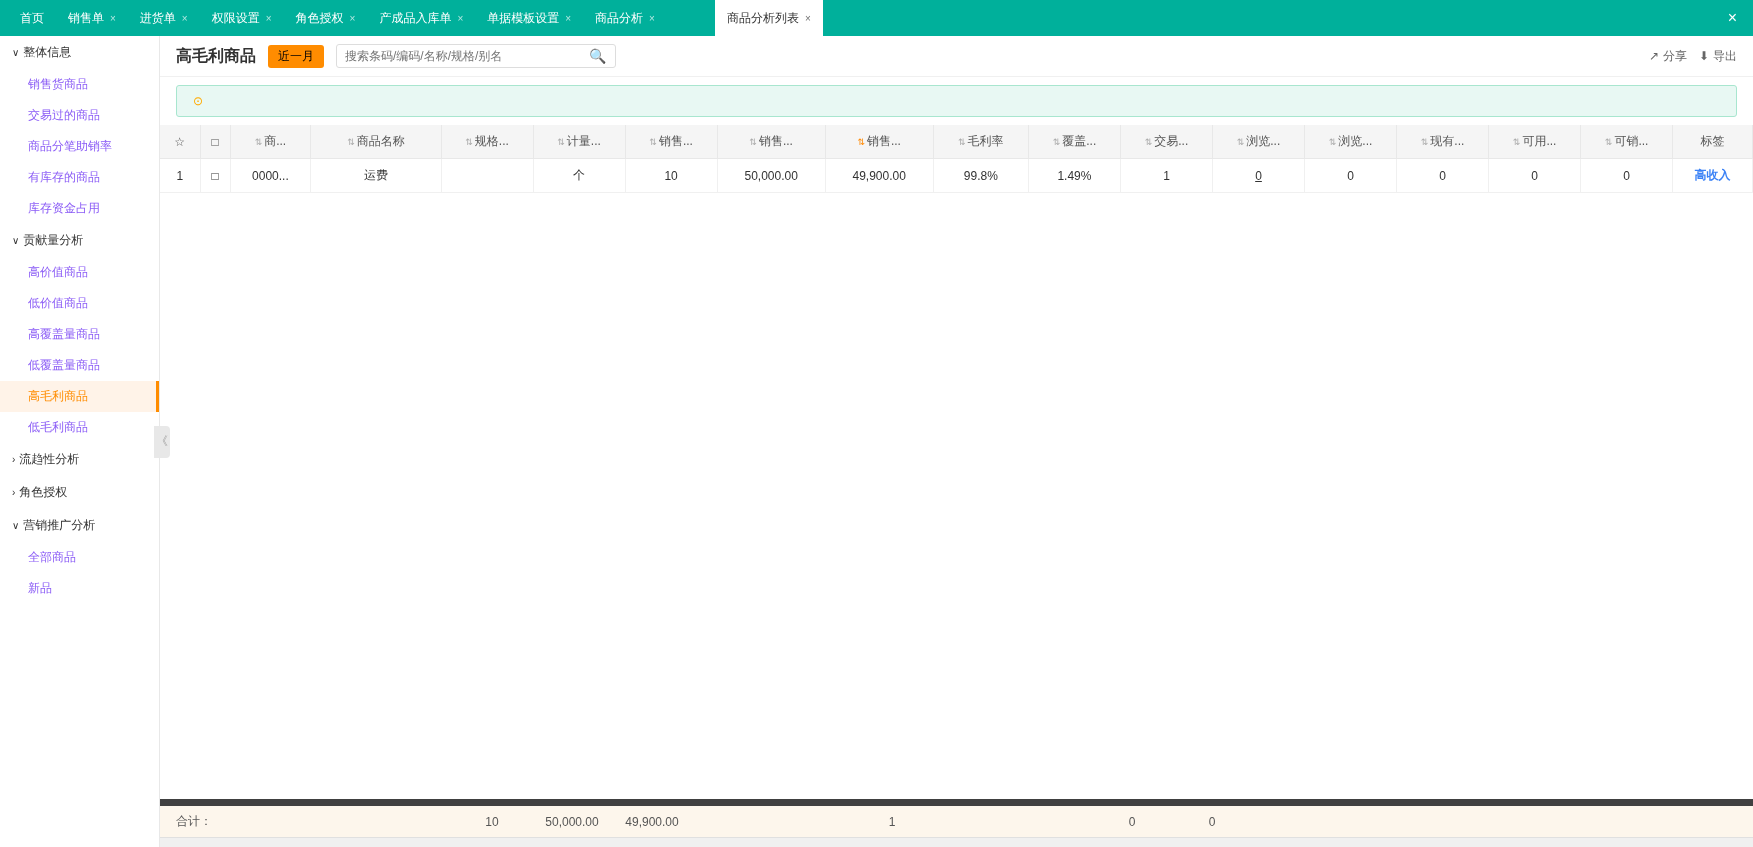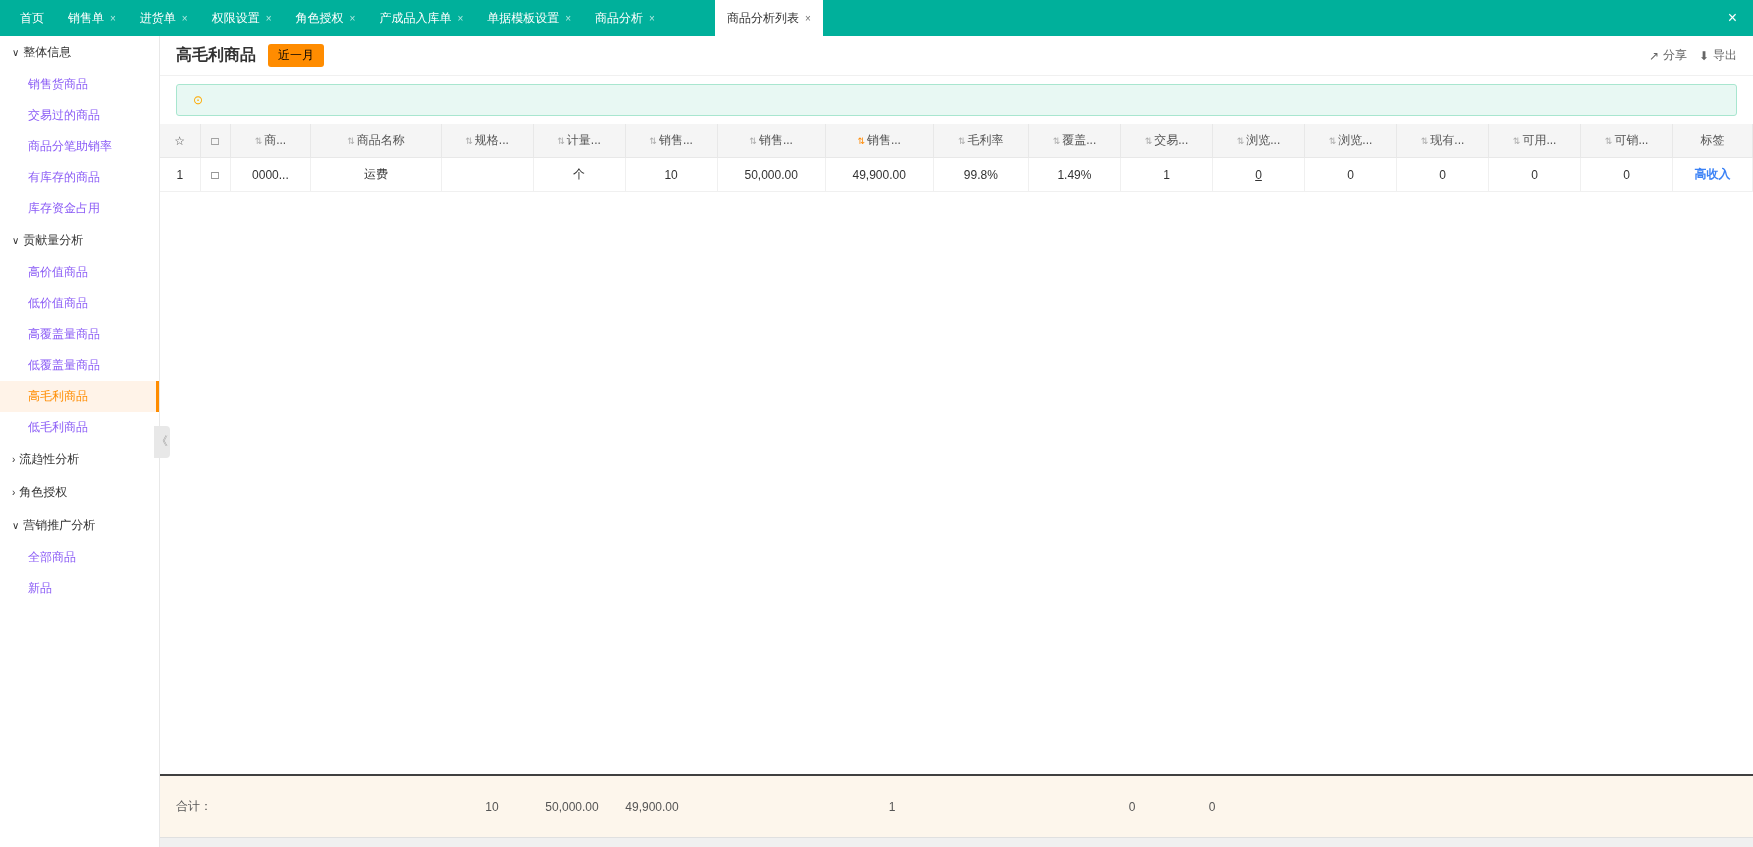--- a/index.html
+++ b/index.html
@@ -226,23 +226,23 @@
       border-right: 1px solid #f0f0f0;
       white-space: nowrap;
     }
     .tag-high { color: #3b82f6; font-weight: bold; }
     .underline { text-decoration: underline; cursor: pointer; }
 
     
     .table-footer {
       display: flex;
       align-items: center;
-      padding: 22px 16px;
+      padding: 7px 16px;
       background: #fdf6ec;
-      border-top: 2px solid #404040;
+      border-top: 7px solid #404040;
       font-size: 12px;
       color: #555;
       flex-shrink: 0;
     }
     .footer-label { margin-right: 20px; font-weight: 500; }
     .footer-values {
       display: flex;
       gap: 0;
       flex: 1;
     }
@@ -380,20 +380,24 @@
     <div class="sidebar-collapse-btn">
       <span>《</span>
     </div>
   </div>
 
   <div class="content-area">
 
     <div class="content-header">
       <span class="content-title">高毛利商品</span>
       <button class="filter-btn">近一月</button>
+      <div class="search-box">
+        <input type="text" placeholder="搜索条码/编码/名称/规格/别名" style="">
+        <span class="search-icon-btn">🔍</span>
+      </div>
       <div class="header-actions">
         <div class="action-btn">
           <span>↗</span>
           <span>分享</span>
         </div>
         <div class="action-btn">
           <span>⬇</span>
           <span>导出</span>
         </div>
       </div>

